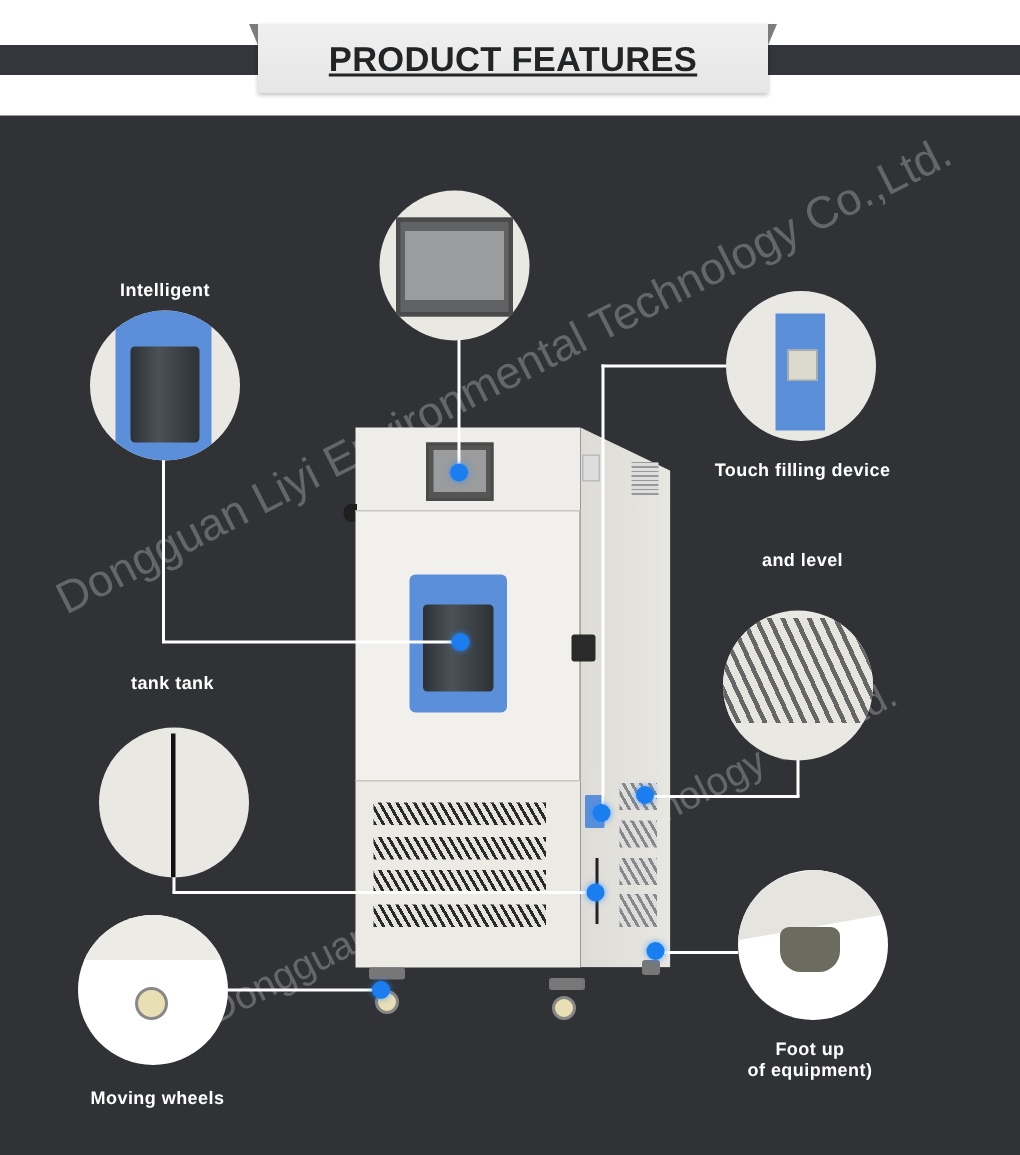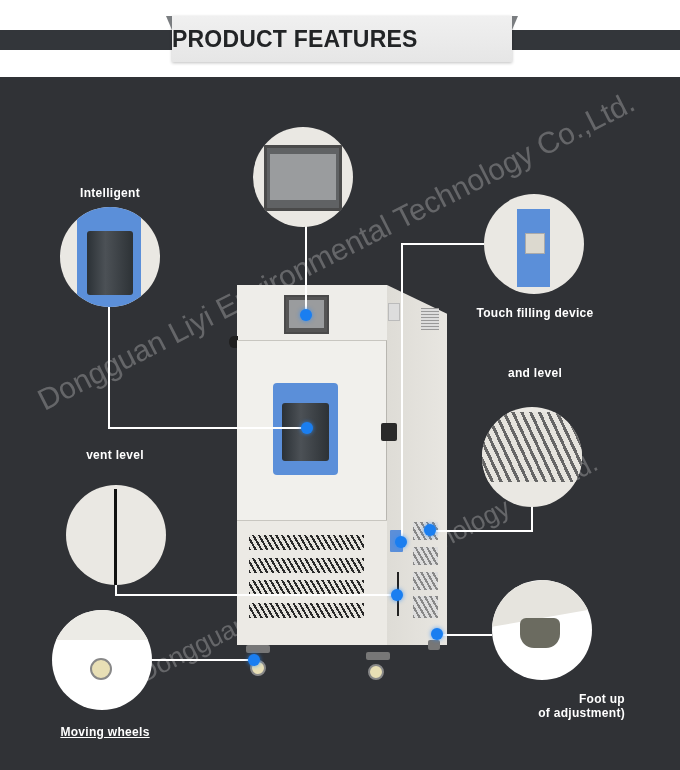--- a/index.html
+++ b/index.html
@@ -2,21 +2,21 @@
 <html><head>
 <meta charset="utf-8">
 <style>
   html, body { margin: 0; padding: 0; }
   body { width: 680px; height: 770px; position: relative; overflow: hidden; background: #ffffff; font-family: "Liberation Sans", sans-serif; }
   .top-band { position: absolute; left: 0; top: 30px; width: 680px; height: 20px; background: #33363a; }
   .title-tab { position: absolute; left: 172px; top: 16px; width: 340px; height: 46px; background: linear-gradient(180deg, #f0f0f0, #e6e6e6); box-shadow: 0 1px 3px rgba(0,0,0,0.25); }
   .title-tab::before, .title-tab::after { content: ""; position: absolute; top: 0; width: 0; height: 0; border-style: solid; }
   .title-tab::before { left: -6px; border-width: 0 6px 14px 0; border-color: transparent #7a7d80 transparent transparent; }
   .title-tab::after { right: -6px; border-width: 14px 6px 0 0; border-color: #7a7d80 transparent transparent transparent; }
-  .title-text { position: absolute; left: 0; right: 0; top: 10px; text-align: left; font-weight: bold; font-size: 23px; color: #222426; letter-spacing: 0.2px; }
+  .title-text { position: absolute; left: 0; right: 0; top: 10px; text-align: center; font-weight: bold; font-size: 23px; color: #222426; letter-spacing: 0.2px; text-decoration: underline; }
   .main-panel { position: absolute; left: 0; top: 77px; width: 680px; height: 693px; background: #303236; }
   .label { position: absolute; color: #ffffff; font-weight: bold; font-size: 12px; line-height: 14px; text-align: center; letter-spacing: 0.3px; }
   .circle { position: absolute; border-radius: 50%; background: #eae8e3; overflow: hidden; }
   .line { position: absolute; background: #ffffff; }
   .dot { position: absolute; width: 12px; height: 12px; border-radius: 50%; background: #1a7ef0; box-shadow: 0 0 4px rgba(40,140,255,0.8); }
   .watermark { position: absolute; color: rgba(200,200,200,0.35); font-size: 30px; white-space: nowrap; transform-origin: left center; }
   
   .chamber-top { position: absolute; left: 237px; top: 285px; width: 150px; height: 55px; background: #eeede9; }
   .chamber-side { position: absolute; left: 387px; top: 285px; width: 60px; height: 360px; background: linear-gradient(90deg,#dedcd6,#e8e6e1); clip-path: polygon(0 0, 100% 8%, 100% 100%, 0 100%); }
   .chamber-door { position: absolute; left: 237px; top: 340px; width: 150px; height: 180px; background: #f1f0ec; border-top: 1px solid #c8c6c0; border-right: 1px solid #b8b6b0; box-sizing: border-box; }
@@ -123,34 +123,34 @@
 </div>
 
 <div class="label" style="left:460px; top:366px; width:150px;">
   <div>and level</div>
 </div>
 <div class="circle" style="left:482px; top:407px; width:100px; height:100px;">
   <div class="vent-slats" style="left:0; top:5px; width:100px; height:70px; background:repeating-linear-gradient(65deg,#666 0 3px,#e6e4de 3px 8px);"></div>
 </div>
 
 <div class="label" style="left:40px; top:448px; width:150px;">
-  <div>vent level</div>
+  <div>tank tank</div>
 </div>
 <div class="circle" style="left:66px; top:485px; width:100px; height:100px;">
   <div style="position:absolute; left:48px; top:4px; width:3px; height:96px; background:#111;"></div>
 </div>
 
 <div class="circle" style="left:52px; top:610px; width:100px; height:100px; background:#ffffff;">
   <div style="position:absolute; left:0; top:0; width:100px; height:30px; background:#ecebe6;"></div>
   <div class="wheel" style="left:38px; top:48px; width:22px; height:22px;"></div>
 </div>
-<div class="label" style="left:30px; top:725px; width:150px;text-decoration:underline;">
+<div class="label" style="left:30px; top:725px; width:150px;">
   <div>Moving wheels</div>
 </div>
 
 <div class="circle" style="left:492px; top:580px; width:100px; height:100px; background:#ffffff;">
   <div style="position:absolute; left:0; top:0; width:100px; height:38px; background:#e6e4de; transform: skewY(-10deg);"></div>
   <div style="position:absolute; left:28px; top:38px; width:40px; height:30px; background:#6b6b60; border-radius:6px 6px 14px 14px;"></div>
 </div>
-<div class="label" style="left:455px; top:692px; width:170px;text-align:right;">
+<div class="label" style="left:455px; top:692px; width:170px;">
   <div>Foot up</div>
-  <div>of adjustment)</div>
+  <div>of equipment)</div>
 </div>
 
 </body></html>

